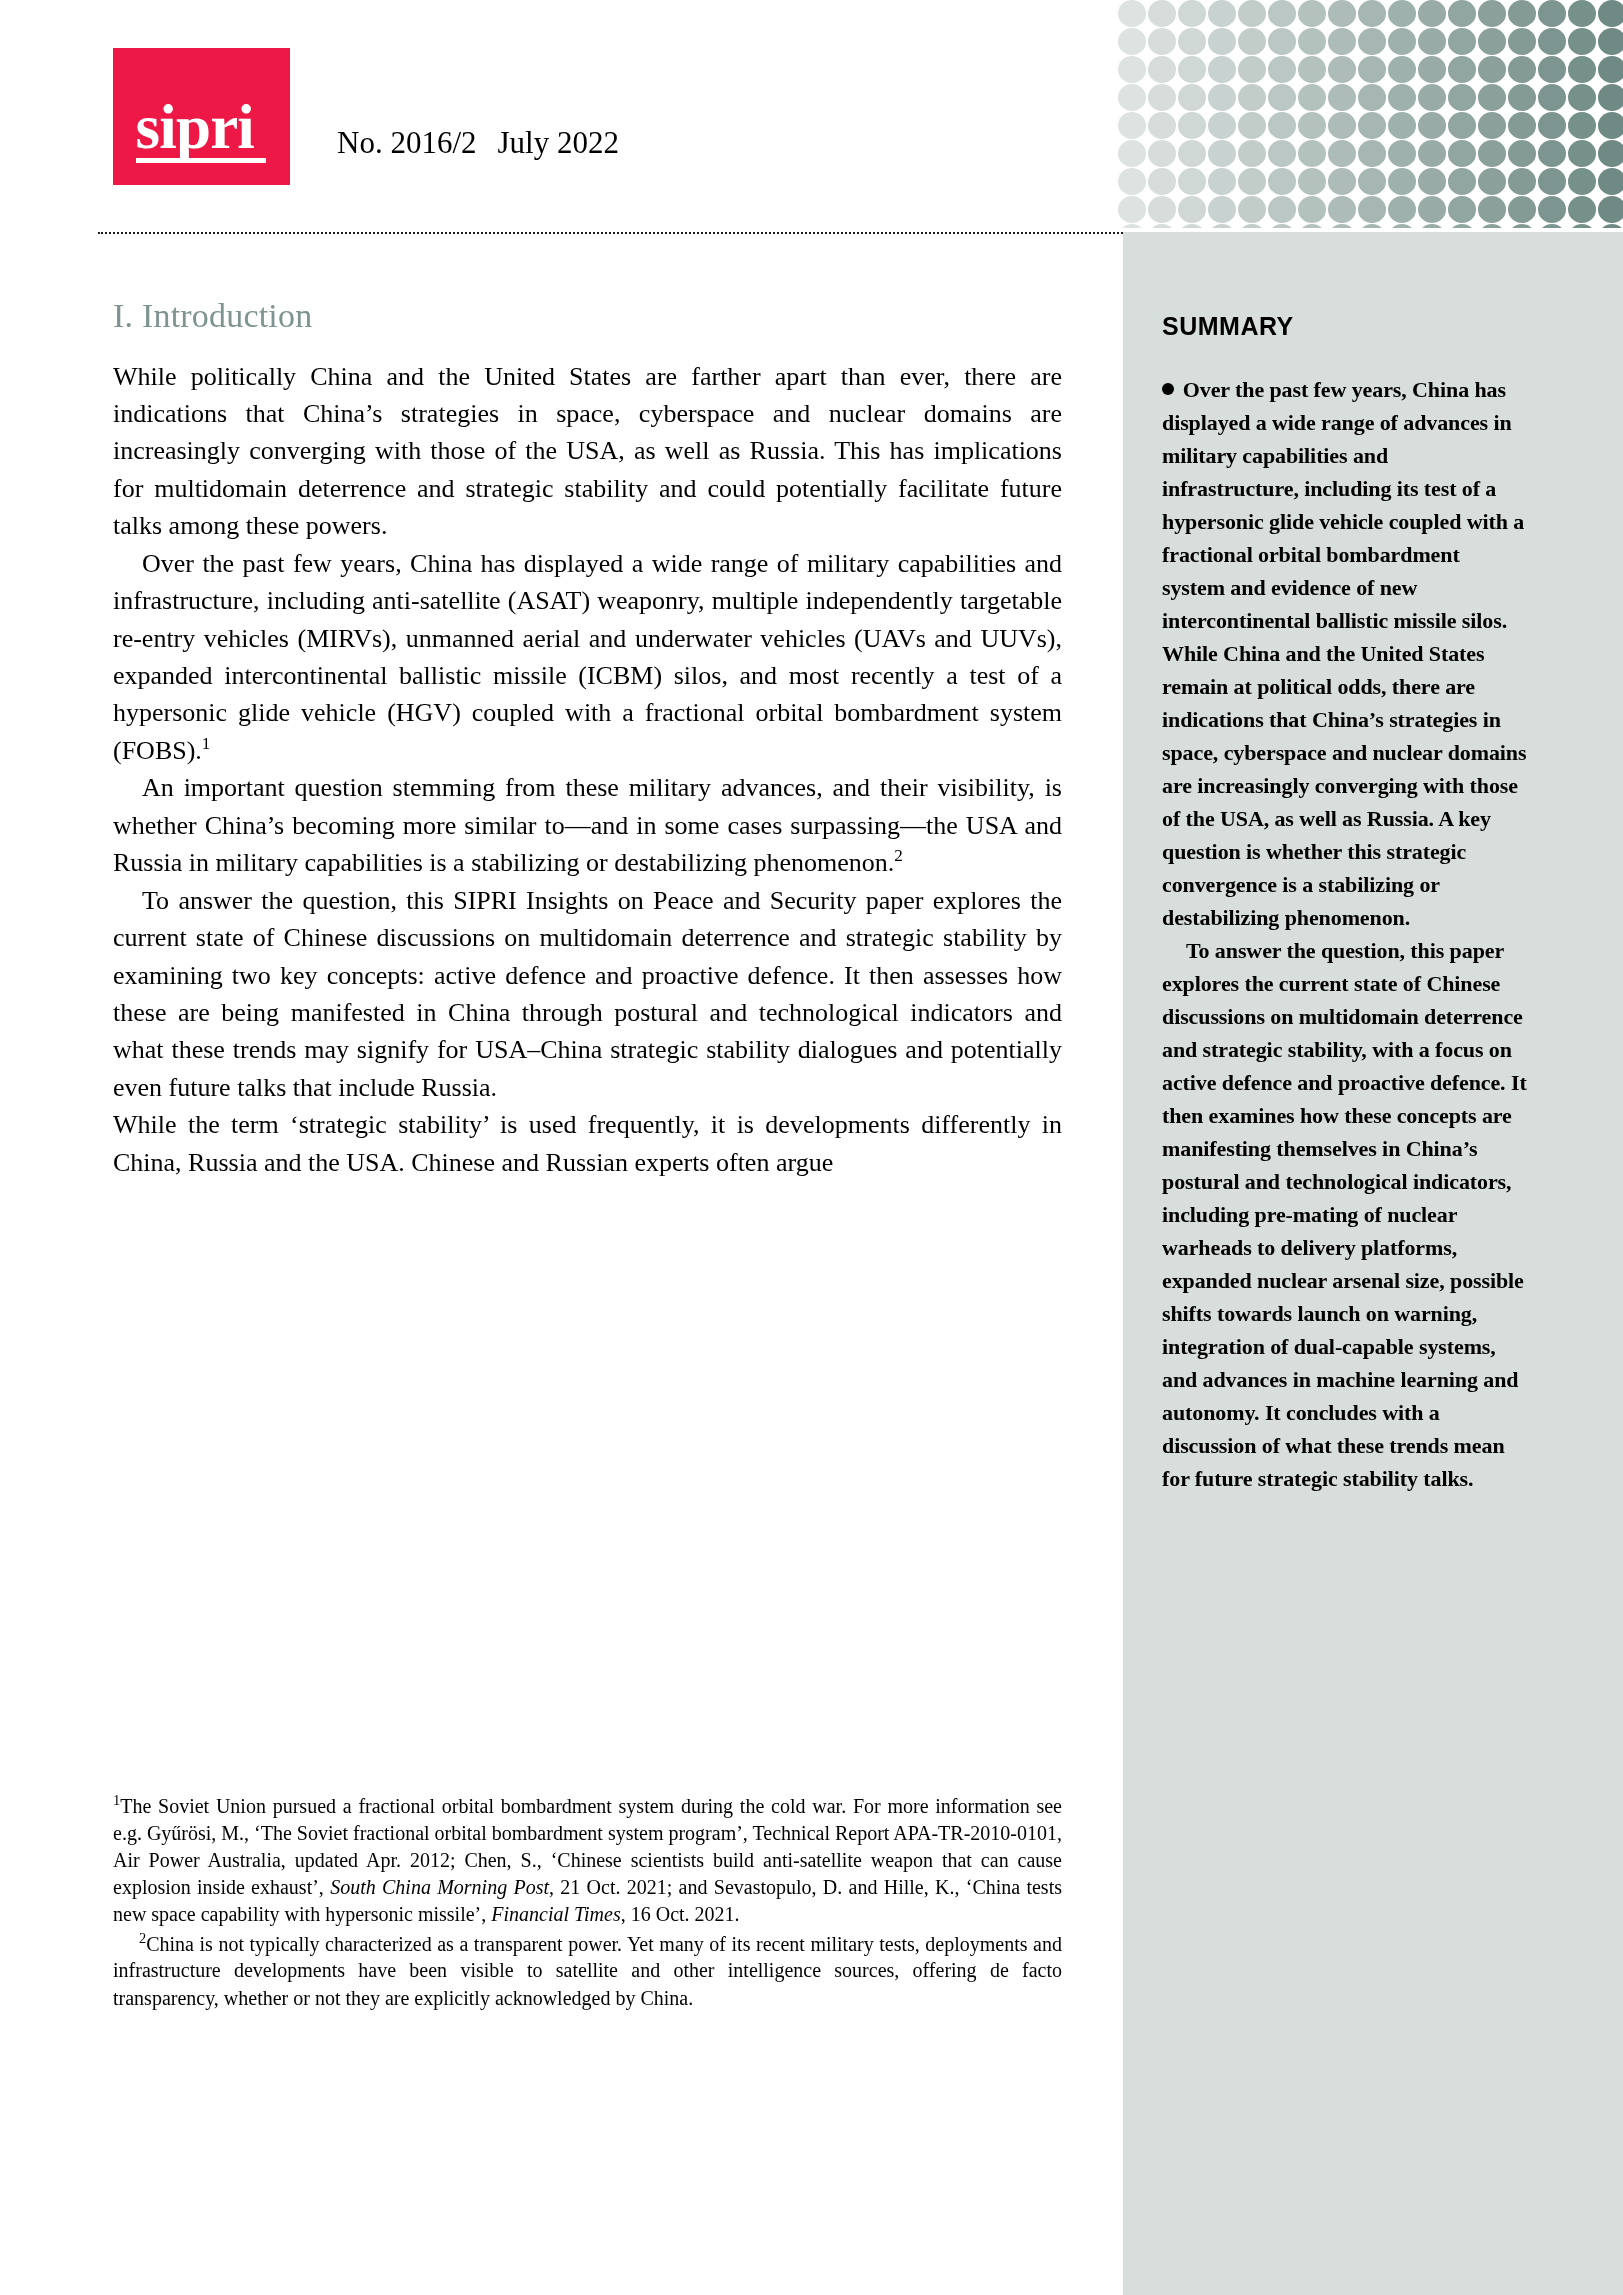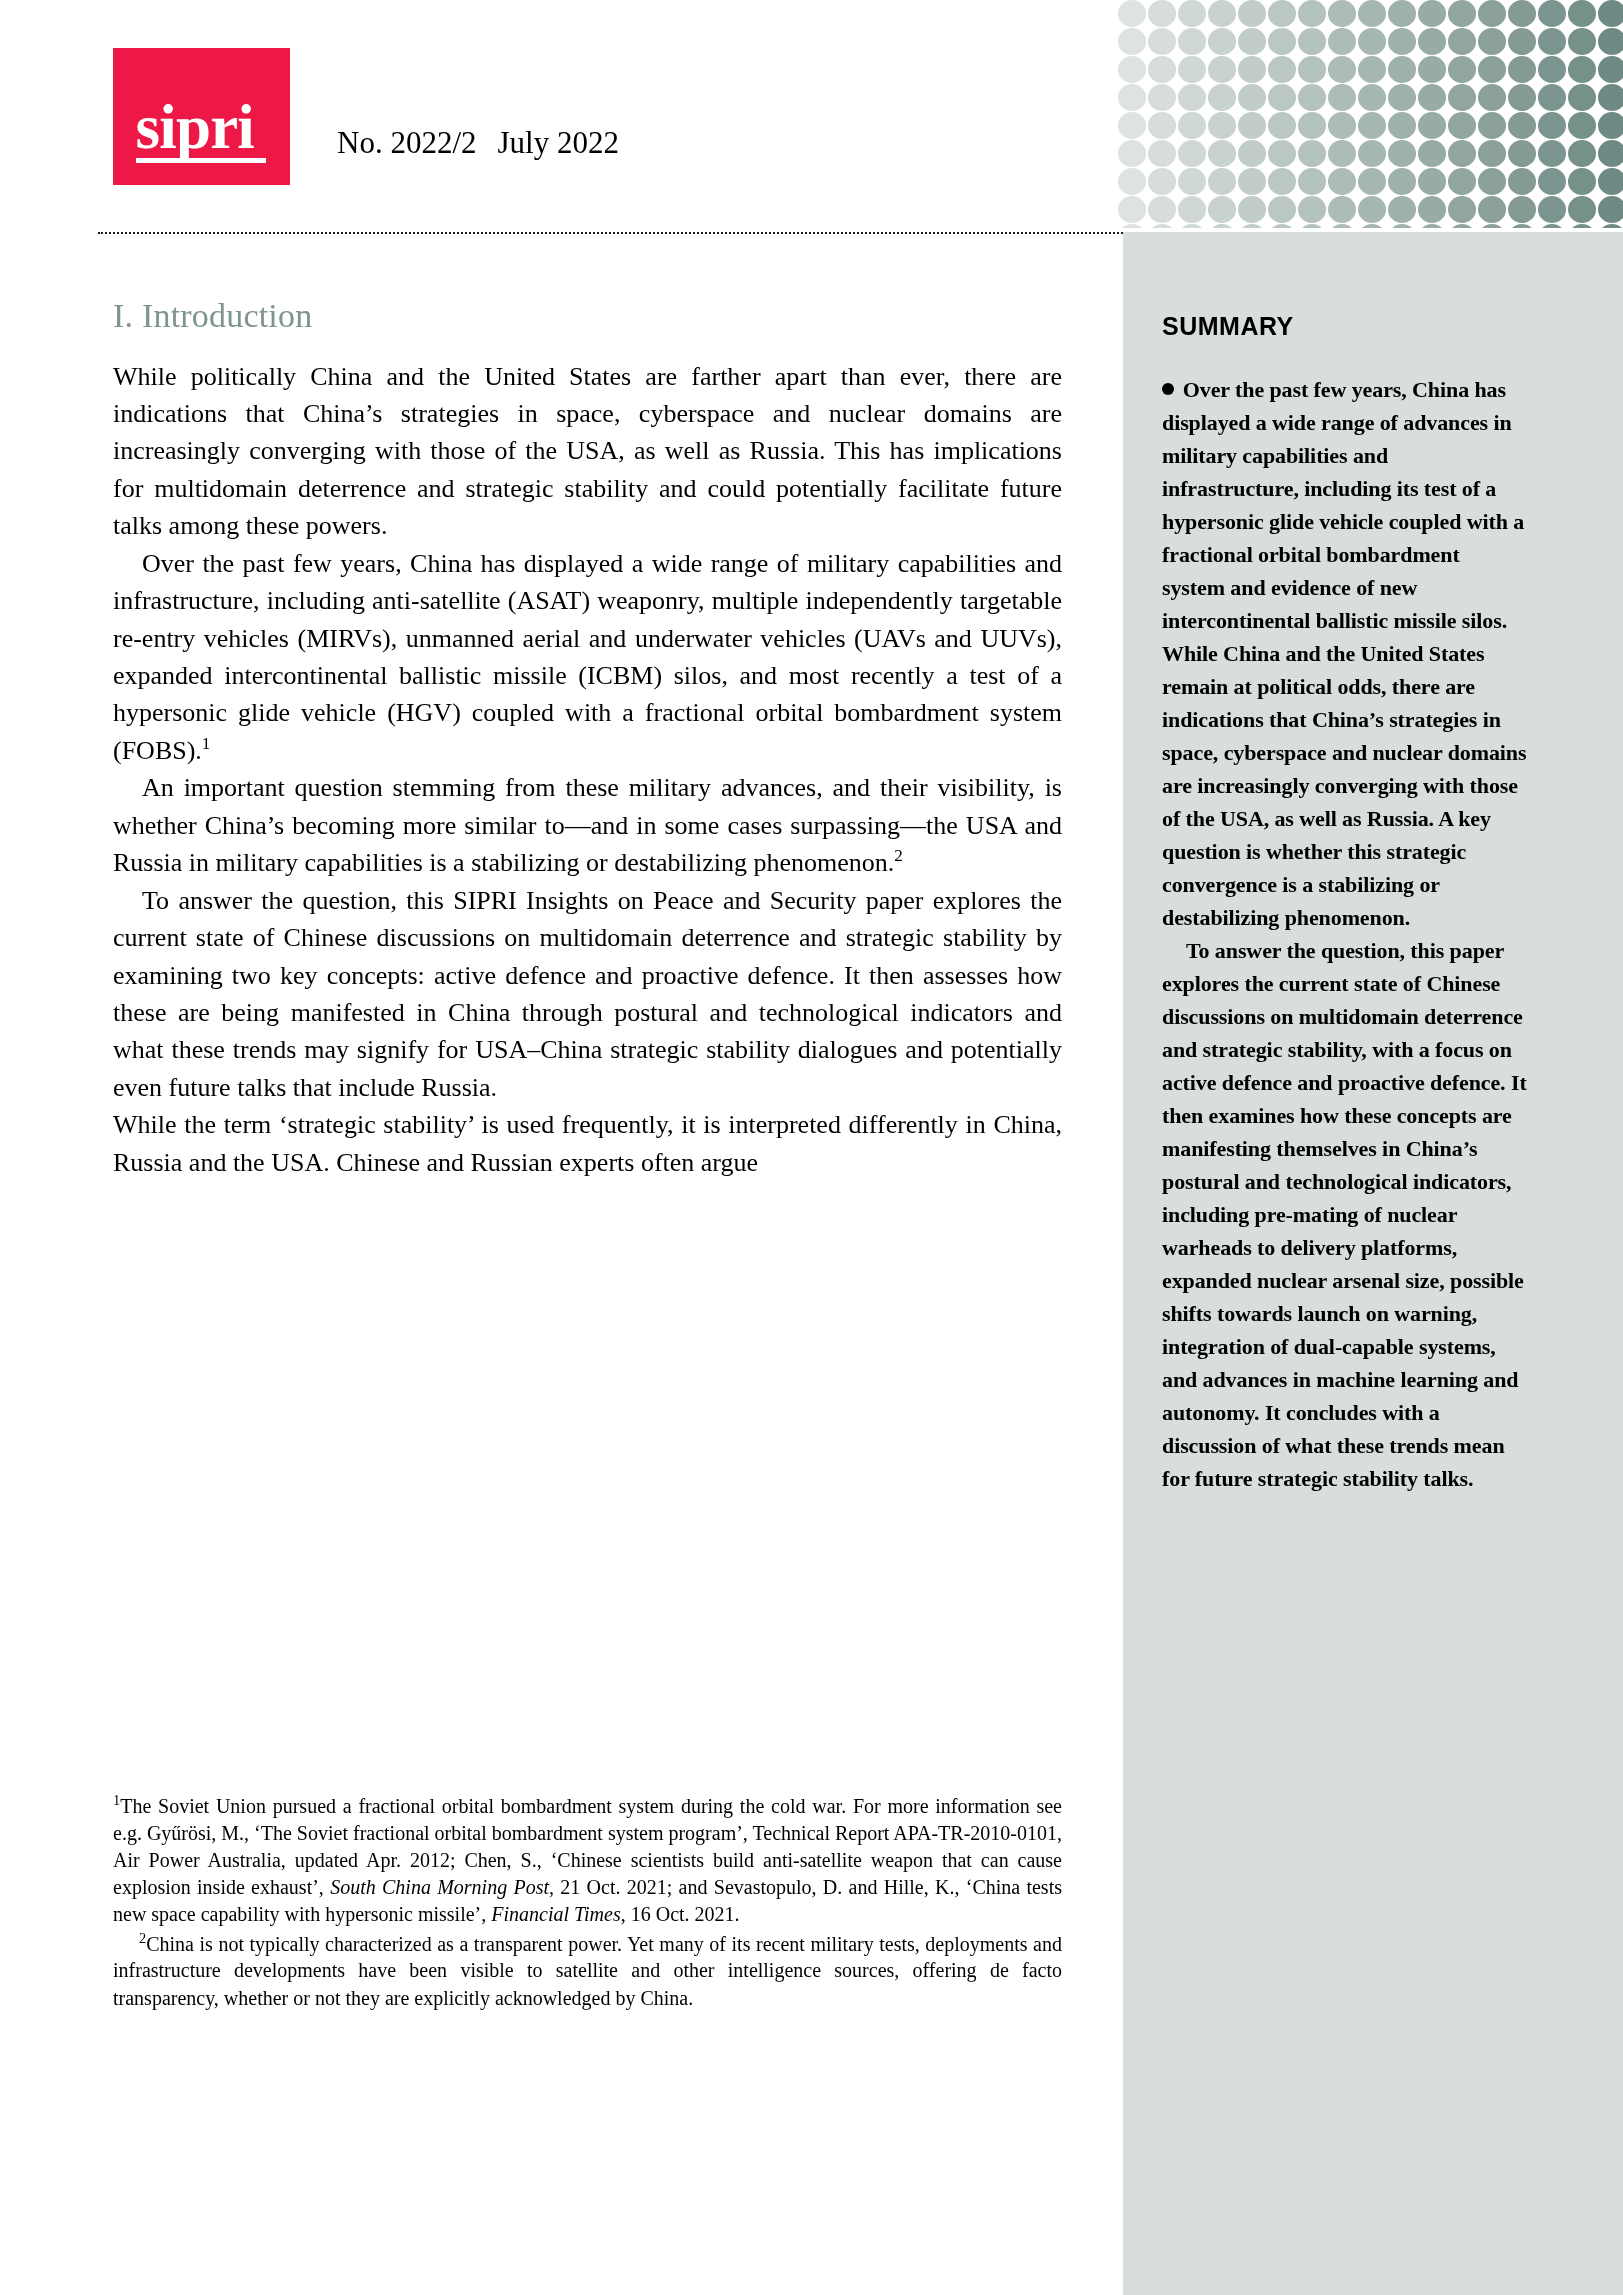--- a/index.html
+++ b/index.html
@@ -374,40 +374,40 @@
   </div>
 
 <div class="dotted-rule" id="top-rule"></div>
 
 <div id="masthead">
   <div id="sipri-logo">
     <div class="wordmark">sipri</div>
     <div class="rule"></div>
   </div>
   <div id="issue-line">
-    <span>No. 2022/2</span><span class="sep"></span><span>July 2022</span>
+    <span>No. 2016/2</span><span class="sep"></span><span>July 2022</span>
   </div>
 </div>
 
 <div id="main-column">
 
 
 
   <h2 class="section-heading">I. Introduction</h2>
 
   <p class="body-text">While politically China and the United States are farther apart than ever, there are indications that China’s strategies in space, cyberspace and nuclear domains are increasingly converging with those of the USA, as well as Russia. This has implications for multidomain deterrence and strategic stability and could potentially facilitate future talks among these powers.</p>
 
   <p class="body-text indented"><span>Over the past few years, China has displayed a wide range of military capabilities and infrastructure, including anti-satellite (ASAT) weaponry, multiple independently targetable re-entry vehicles (MIRVs), unmanned aerial and underwater vehicles (UAVs and UUVs), expanded intercontinental ballistic missile (ICBM) silos, and most recently a test of a hypersonic glide vehicle (HGV) coupled with a fractional orbital bombardment system (FOBS).</span><sup class="fn-ref">1</sup></p>
 
   <p class="body-text indented"><span>An important question stemming from these military advances, and their visibility, is whether China’s becoming more similar to—and in some cases surpassing—the USA and Russia in military capabilities is a stabilizing or destabilizing phenomenon.</span><sup class="fn-ref">2</sup></p>
 
   <p class="body-text indented">To answer the question, this SIPRI Insights on Peace and Security paper explores the current state of Chinese discussions on multidomain deterrence and strategic stability by examining two key concepts: active defence and proactive defence. It then assesses how these are being manifested in China through postural and technological indicators and what these trends may signify for USA–China strategic stability dialogues and potentially even future talks that include Russia.</p>
 
 
-  <p class="body-text">While the term ‘strategic stability’ is used frequently, it is interpreted differently in China, Russia and the USA. Chinese and Russian experts often argue</p>
+  <p class="body-text">While the term ‘strategic stability’ is used frequently, it is developments differently in China, Russia and the USA. Chinese and Russian experts often argue</p>
 
 </div>
 
 <div id="footnotes">
   <p class="footnote" id="footnote-1"><sup>1</sup><span>The Soviet Union pursued a fractional orbital bombardment system during the cold war. For more information see e.g. Gyűrösi, M., ‘The Soviet fractional orbital bombardment system program’, Technical Report APA-TR-2010-0101, Air Power Australia, updated Apr. 2012; Chen, S., ‘Chinese scientists build anti-satellite weapon that can cause explosion inside exhaust’, </span><i>South China Morning Post</i><span>, 21 Oct. 2021; and Sevastopulo, D. and Hille, K., ‘China tests new space capability with hypersonic missile’, </span><i>Financial Times</i><span>, 16 Oct. 2021.</span></p>
   <p class="footnote second" id="footnote-2"><sup>2</sup><span>China is not typically characterized as a transparent power. Yet many of its recent military tests, deployments and infrastructure developments have been visible to satellite and other intelligence sources, offering de facto transparency, whether or not they are explicitly acknowledged by China.</span></p>
 </div>
 
 <aside id="summary-sidebar">
   <div id="summary-heading">SUMMARY</div>

